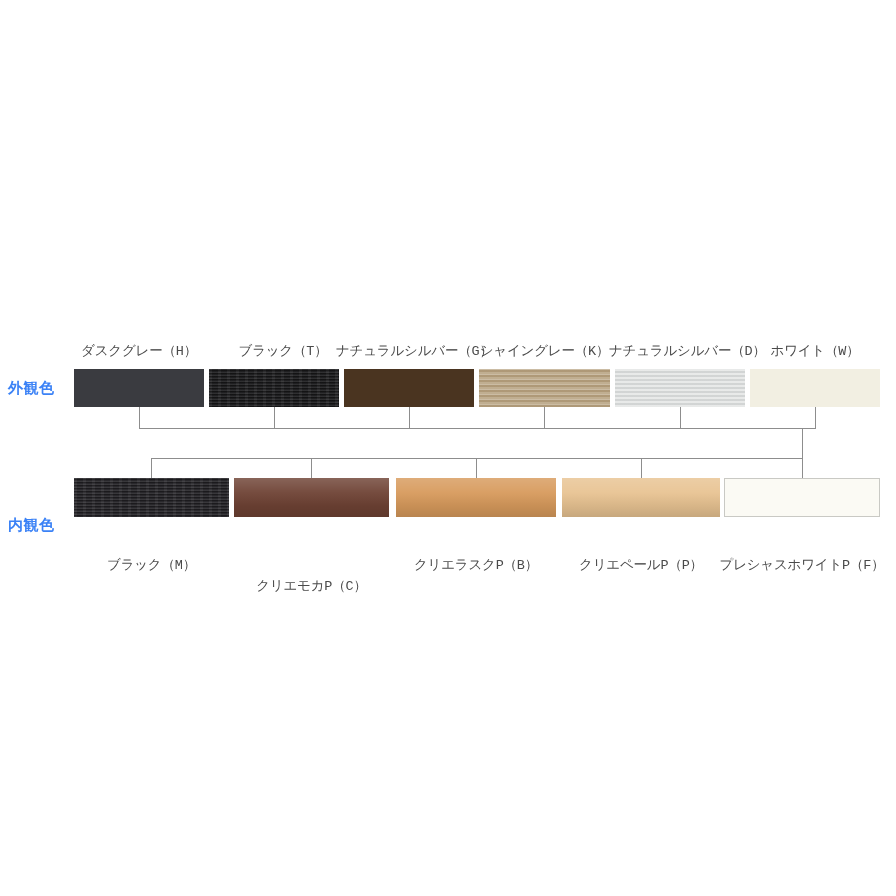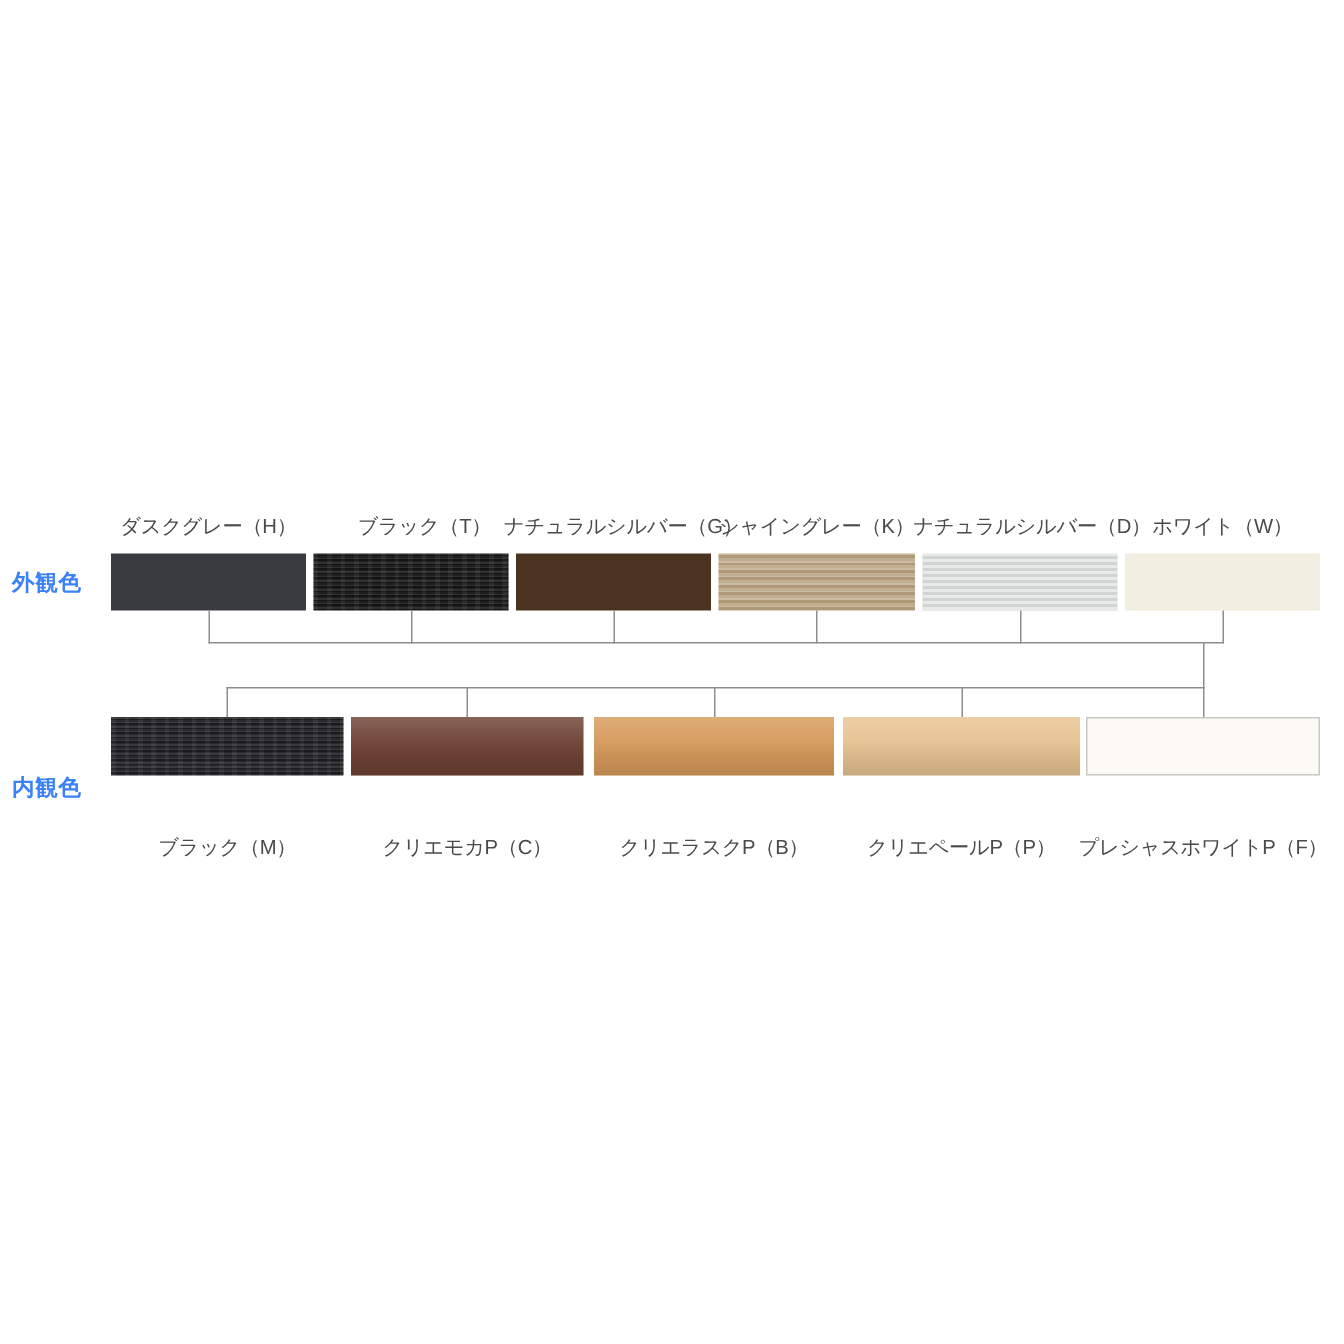--- a/index.html
+++ b/index.html
@@ -37,20 +37,21 @@
   #label-interior { top: 516px; }
 
   
   .caption {
     position: absolute;
     font-size: 13.5px;
     color: #4a4a4a;
     text-align: center;
     white-space: nowrap;
     letter-spacing: -0.2px;
+    font-family: Liberation Mono, monospace;
   }
   .caption-top { top: 342px; }
   .caption-bottom { top: 556px; }
 
   
   .swatch {
     position: absolute;
     box-sizing: border-box;
   }
   .swatch-top { top: 369px; height: 38px; }
@@ -174,18 +175,18 @@
   <div class="conn conn-v" style="left:641px;top:458px;height:21px;"></div>
   <div class="conn conn-v" style="left:802px;top:458px;height:21px;"></div>
 
   <div class="swatch swatch-bottom grain-h grain-strong" style="left:74px;width:155px;background:#242327;"></div>
   <div class="swatch swatch-bottom sheen" style="left:234px;width:155px;background:#6e4234;"></div>
   <div class="swatch swatch-bottom sheen" style="left:396px;width:160px;background:#d79a5c;"></div>
   <div class="swatch swatch-bottom sheen" style="left:562px;width:158px;background:#e8c392;"></div>
   <div class="swatch swatch-bottom bordered" style="left:724px;width:156px;background:#fbfaf4;"></div>
 
   <div class="caption caption-bottom" style="left:74px;width:155px;">ブラック（M）</div>
-  <div class="caption caption-bottom" style="left:234px;width:155px;">クリエモカP（C）</div>
+  <div class="caption caption-bottom" style="left:234px;width:155px;margin-top:21px;">クリエモカP（C）</div>
   <div class="caption caption-bottom" style="left:396px;width:160px;">クリエラスクP（B）</div>
   <div class="caption caption-bottom" style="left:562px;width:158px;">クリエペールP（P）</div>
   <div class="caption caption-bottom" style="left:716px;width:172px;">プレシャスホワイトP（F）</div>
 
 </div>
 
 </body></html>

